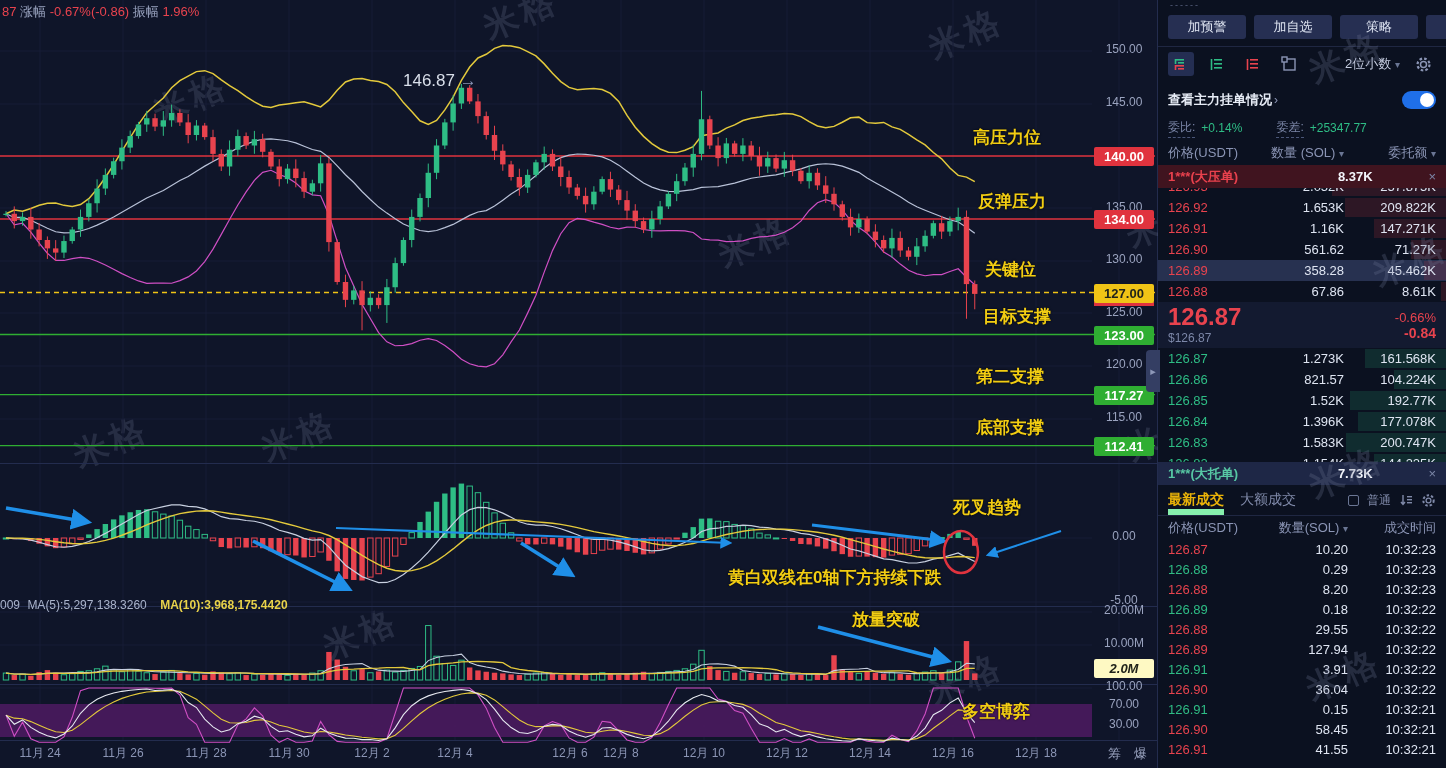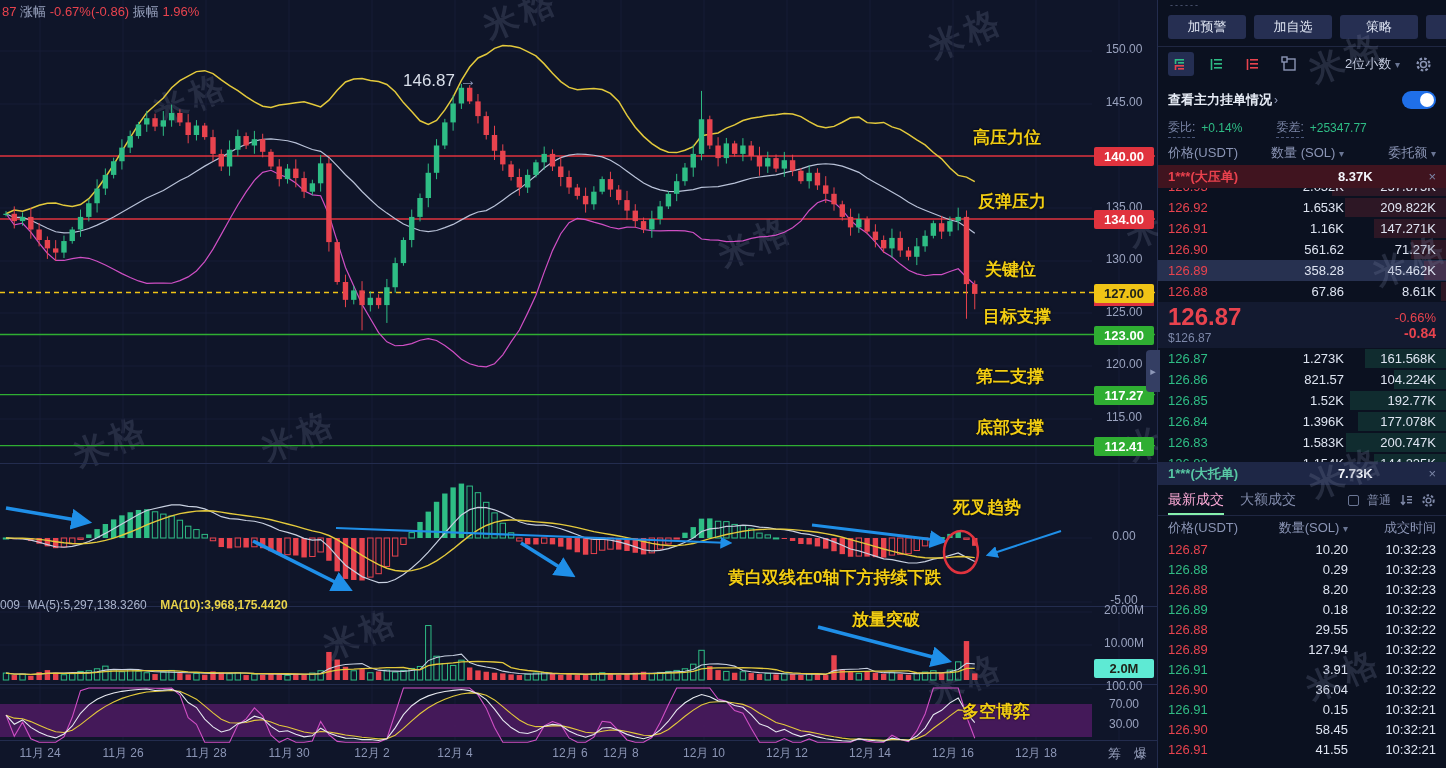--- a/index.html
+++ b/index.html
@@ -26,21 +26,21 @@
   .ma-line .m5 { color:#aab4cc; margin-left:4px; }
   .ma-line .m10 { color:#e8d24a; font-weight:bold; margin-left:10px; }
 
   .axis-label { position:absolute; left:1094px; width:60px; text-align:center;
     font-size:12px; color:#9aa3bf; z-index:5; }
   .axis-badge { position:absolute; left:1094px; width:60px; height:19px; line-height:19px;
     text-align:center; font-size:13px; font-weight:bold; border-radius:2px; z-index:5; }
   .axis-badge.red { background:#e0333e; color:#fff; }
   .axis-badge.yellow { background:#f0c416; color:#20231a; }
   .axis-badge.green { background:#2fae32; color:#fff; }
-  .axis-badge.orange { background:#5eead4; color:#20231a; }
+  .axis-badge.orange { background:#fef9c3; color:#20231a;font-style:italic; }
   .cur-sliver { position:absolute; left:1094px; width:60px; height:4px; background:#e0333e; z-index:4; }
 
   .x-label { position:absolute; top:745px; transform:translateX(-50%); font-size:12px;
     color:#8b95b5; z-index:5; white-space:nowrap; }
   .corner-tool { position:absolute; top:745px; font-size:13px; color:#9aa3bf; z-index:6; }
 
   .collapse-handle { position:absolute; left:1146px; top:350px; width:14px; height:42px;
     background:#343e63; border-radius:4px 0 0 4px; z-index:8; color:#8e98b8; font-size:11px;
     display:flex; align-items:center; justify-content:center; cursor:pointer; }
 
@@ -103,21 +103,21 @@
 
   .price-block { display:flex; align-items:center; height:46px; padding:0 10px; background:#131a30; }
   .price-block .big { font-size:24px; font-weight:bold; color:#e8434e; line-height:24px; }
   .price-block .usd { font-size:12px; color:#7c87a8; margin-top:2px; }
   .price-block .right { margin-left:auto; text-align:right; }
   .price-block .pct { font-size:13px; color:#e8434e; }
   .price-block .chg { font-size:14px; font-weight:bold; color:#e8434e; }
 
   .tabs-row { display:flex; align-items:center; height:30px; padding:0 10px; gap:16px; }
   .tab { font-size:14px; color:#7f89a8; cursor:pointer; height:30px; line-height:28px; }
-  .tab.active { color:#f9a8d4; font-weight:normal; border-bottom:2px solid #86efac; }
+  .tab.active { color:#eab308; font-weight:bold; border-bottom:6px solid #86efac; }
   .tabs-tools { margin-left:auto; display:flex; align-items:center; gap:8px; color:#7f89a8; font-size:12px; }
   .cbx { width:11px; height:11px; border:1px solid #6a7694; border-radius:2px; display:inline-block; cursor:pointer; }
 
   .tr-row { display:flex; height:20px; line-height:20px; font-size:13px; padding:0 10px; cursor:pointer; }
   .tr-row .c1 { width:86px; }
   .tr-row .c2 { flex:1; text-align:right; color:#dfe5f2; }
   .tr-row .c3 { width:88px; text-align:right; color:#dfe5f2; }
 </style>
 </head>
 <body>

